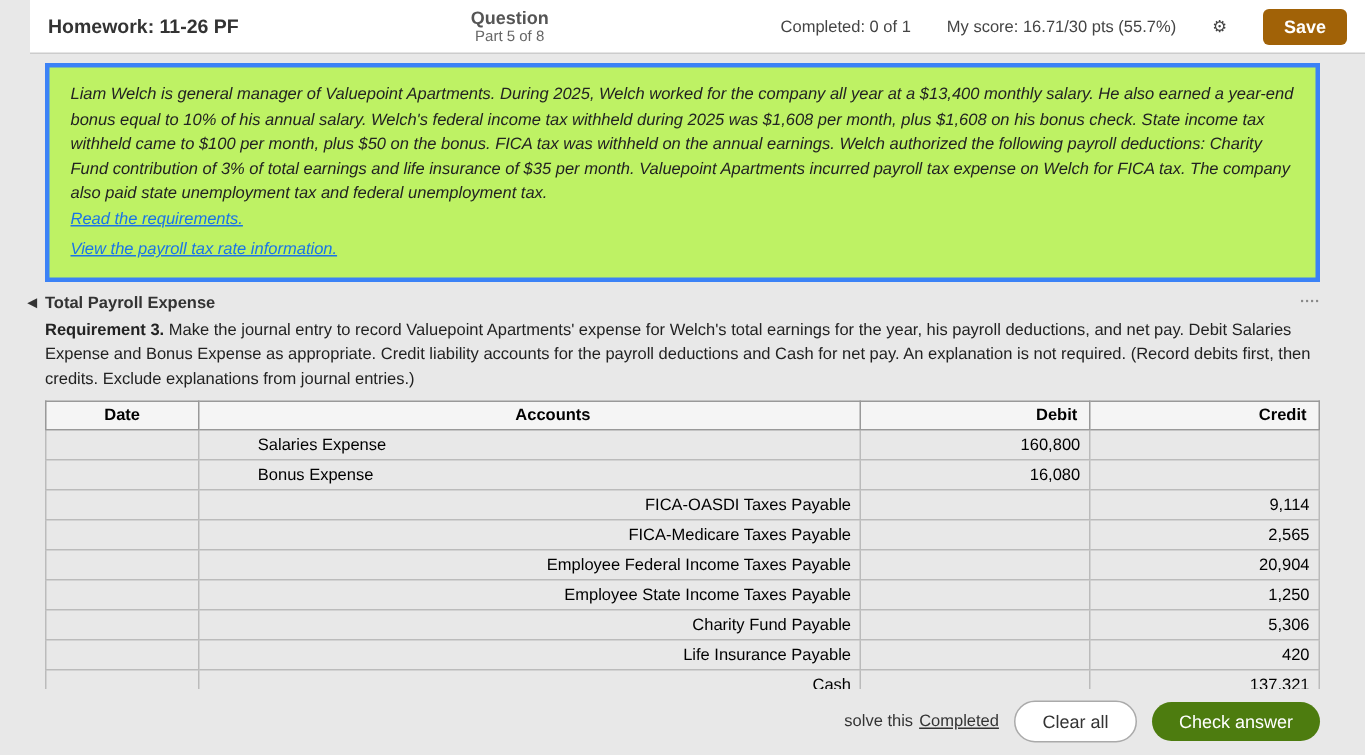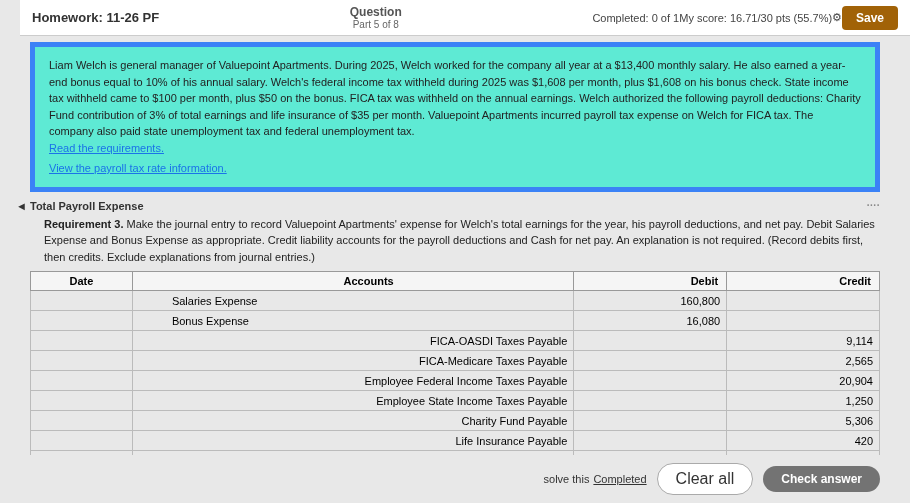--- a/index.html
+++ b/index.html
@@ -27,59 +27,60 @@
       color: #333;
     }
     .header-center {
       text-align: center;
       font-size: 11px;
       color: #555;
     }
     .header-right {
       display: flex;
       align-items: center;
-      gap: 0;
+      gap: 24px;
       font-size: 11px;
       color: #444;
       justify-content: flex-end;
     }
     .save-btn {
       background: #a16207;
       color: white;
       border: none;
       border-radius: 4px;
       padding: 5px 14px;
       font-size: 12px;
       cursor: pointer;
       font-weight: bold;
     }
     .content {
-      background: #5eead4;
+      background: #bef264;
       margin: 6px 30px 6px 30px;
       padding: 10px 14px;
       font-size: 11px;
       color: #222;
       line-height: 1.5;
-      border: 5px solid #3b82f6;
+      border: 3px solid #3b82f6;
+      font-style: italic;
     }
     .content a {
       color: #1a73e8;
       text-decoration: underline;
       cursor: pointer;
     }
     .section-label {
       font-weight: bold;
       font-size: 11px;
       color: #333;
       margin: 8px 30px 4px 30px;
     }
     .req-text {
       font-size: 11px;
       color: #222;
-      margin: 4px 30px 6px 44px;
+      margin: 4px 30px 6px 30px;
       line-height: 1.5;
     }
     .journal-table {
       margin: 0 30px 8px 30px;
       border-collapse: collapse;
       width: calc(100% - 60px);
       font-size: 11px;
     }
     .journal-table th {
       border: 1px solid #999;
@@ -108,33 +109,33 @@
       position: fixed;
       bottom: 0;
       width: 910px;
       background: #e8e8e8;
     }
     .clear-all-btn {
       background: #fff;
       border: 1px solid #aaa;
       border-radius: 20px;
       padding: 6px 18px;
-      font-size: 16px;
+      font-size: 12px;
       cursor: pointer;
       color: #333;
     }
     .check-answer-btn {
-      background: #737373;
+      background: #4d7c0f;
       color: white;
       border: none;
       border-radius: 20px;
       padding: 6px 18px;
       font-size: 12px;
       cursor: pointer;
-      font-weight: bold;
+      font-weight: normal;
     }
     .solve-calc {
       font-size: 11px;
       color: #333;
       display: flex;
       align-items: center;
       gap: 4px;
     }
     .relative-wrap { position: relative; }
   </style>

